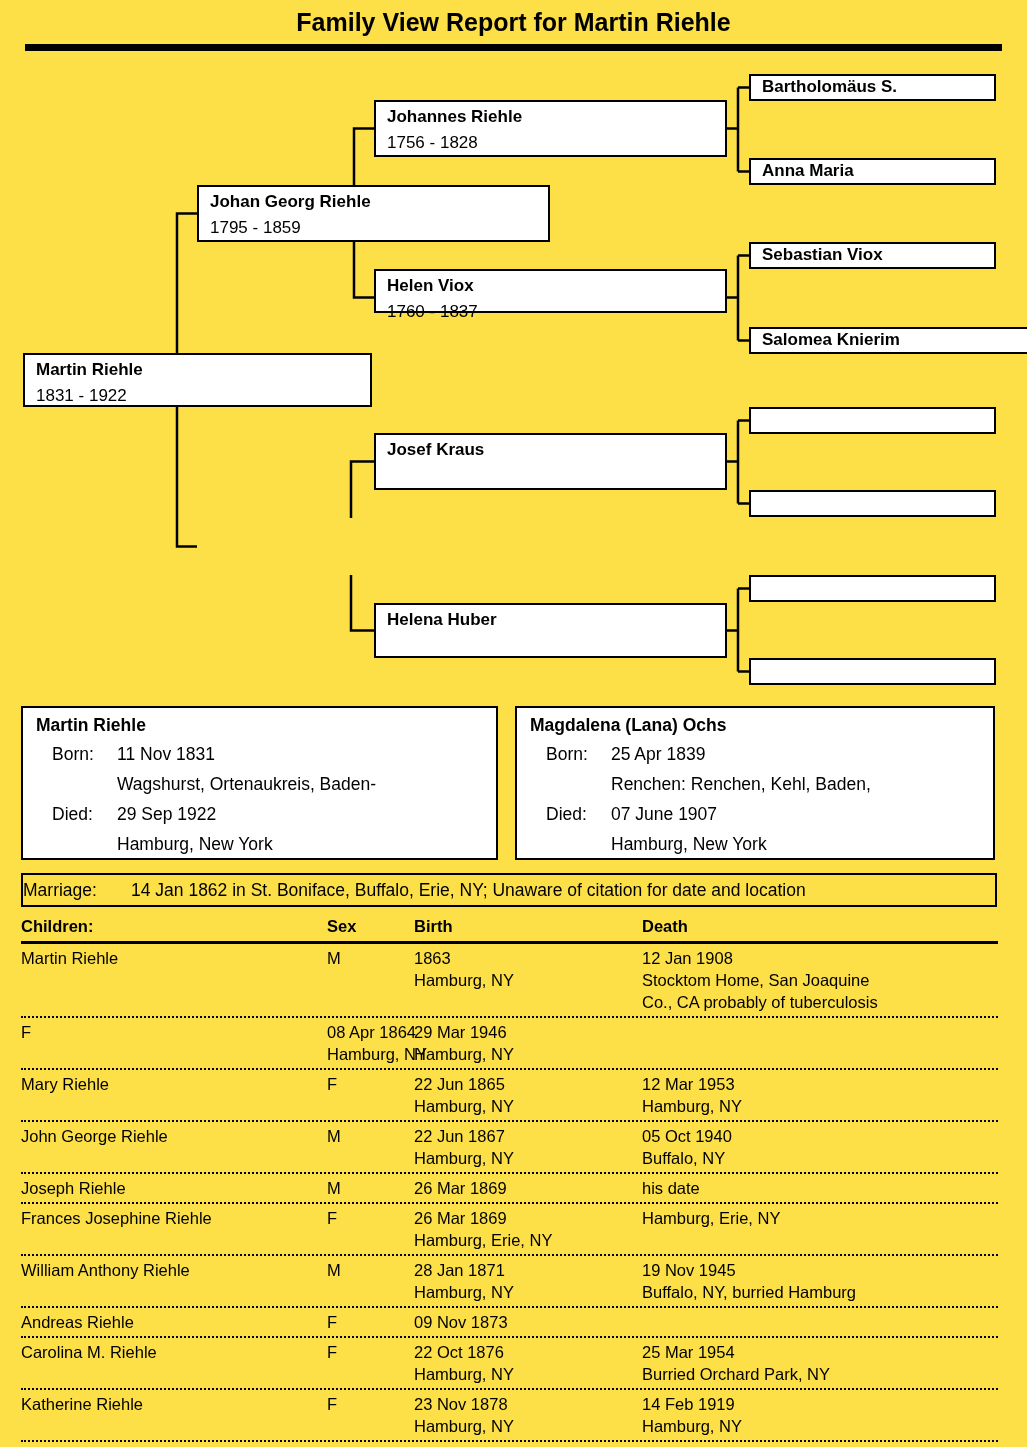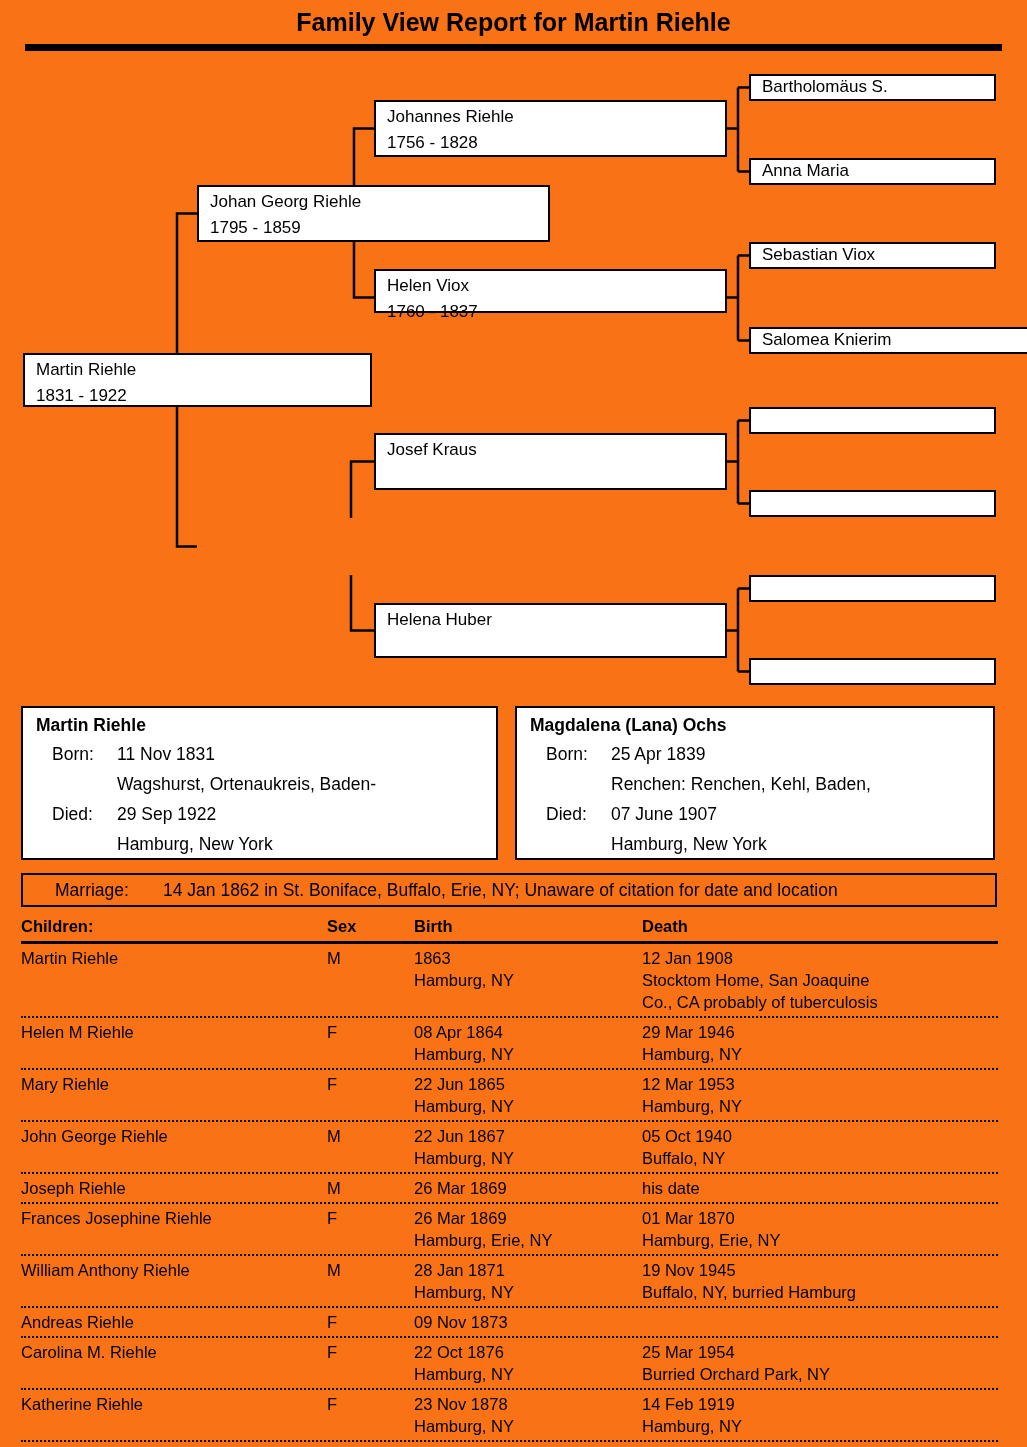--- a/index.html
+++ b/index.html
@@ -1,41 +1,41 @@
 <!DOCTYPE html>
 <html><head>
 <meta charset="utf-8">
 <style>
   html,body{margin:0;padding:0;background:#fff;}
   .canvas{
-    position:relative;width:1027px;height:1447px;background:#f97316;
+    position:relative;width:1027px;height:1447px;background:#fde047;
     font-family:"Liberation Sans","DejaVu Sans",sans-serif;color:#000;overflow:hidden;
   }
   
   .title{position:absolute;left:0;top:8px;width:100%;text-align:center;
     font-size:25px;font-weight:bold;letter-spacing:0px;}
   .title-bar{position:absolute;left:25px;top:44px;width:977px;height:7px;background:#000;}
   
   .tree-lines{position:absolute;left:0;top:0;width:1027px;height:1447px;}
   .tbox{position:absolute;border:2.5px solid #000;background:#fff;box-sizing:border-box;
     font-size:17px;line-height:25px;}
-  .tbox .tname{font-weight:normal;padding:2px 0 0 11px;white-space:nowrap;}
+  .tbox .tname{font-weight:bold;padding:2px 0 0 11px;white-space:nowrap;}
   .tbox .tdates{padding:1px 4px 0 11px;white-space:nowrap;}
   .tbox.g4{height:27px;line-height:21px;}
   .tbox.g4 .tname{padding-top:0;}
   
   .dbox{position:absolute;border:2px solid #000;background:#fff;box-sizing:border-box;font-size:17.5px;}
   .dtitle{font-weight:bold;padding:5px 0 0 13px;height:26px;line-height:24px;}
   .dline{display:flex;height:30px;line-height:30px;}
   .dlabel{margin-left:29px;width:65px;flex:0 0 65px;}
   .dvalue{white-space:nowrap;}
   
   .mbox{position:absolute;left:21px;top:873px;width:976px;height:34px;border:2px solid #000;
     box-sizing:border-box;display:flex;align-items:center;font-size:17.5px;}
-  .mlabel{margin-left:32px;width:108px;flex:0 0 108px;}
+  .mlabel{width:108px;flex:0 0 108px;}
   
   .ctable{position:absolute;left:21px;top:912px;width:977px;font-size:16.5px;}
   .cgrid{display:grid;grid-template-columns:306px 87px 228px 1fr;padding-left:9px;}
   .chead{font-weight:bold;line-height:24px;padding:2px 0 3px;border-bottom:3px solid #000;}
   .crow{border-bottom:2px dotted #000;padding:3px 0 3px;}
   .cline{line-height:22px;white-space:nowrap;}
 </style>
 </head>
 <body>
 
@@ -174,23 +174,20 @@
             <div class="cline">Hamburg, NY</div>
           </div>
           <div>
             <div class="cline">12 Jan 1908</div>
             <div class="cline">Stocktom Home, San Joaquine</div>
             <div class="cline">Co., CA probably of tuberculosis</div>
           </div>
         </div>
         <div class="cgrid crow">
           <div>
-            <div class="cline">Helen M Riehle</div>
-          </div>
-          <div>
             <div class="cline">F</div>
           </div>
           <div>
             <div class="cline">08 Apr 1864</div>
             <div class="cline">Hamburg, NY</div>
           </div>
           <div>
             <div class="cline">29 Mar 1946</div>
             <div class="cline">Hamburg, NY</div>
           </div>
@@ -246,21 +243,20 @@
             <div class="cline">Frances Josephine Riehle</div>
           </div>
           <div>
             <div class="cline">F</div>
           </div>
           <div>
             <div class="cline">26 Mar 1869</div>
             <div class="cline">Hamburg, Erie, NY</div>
           </div>
           <div>
-            <div class="cline">01 Mar 1870</div>
             <div class="cline">Hamburg, Erie, NY</div>
           </div>
         </div>
         <div class="cgrid crow">
           <div>
             <div class="cline">William Anthony Riehle</div>
           </div>
           <div>
             <div class="cline">M</div>
           </div>

